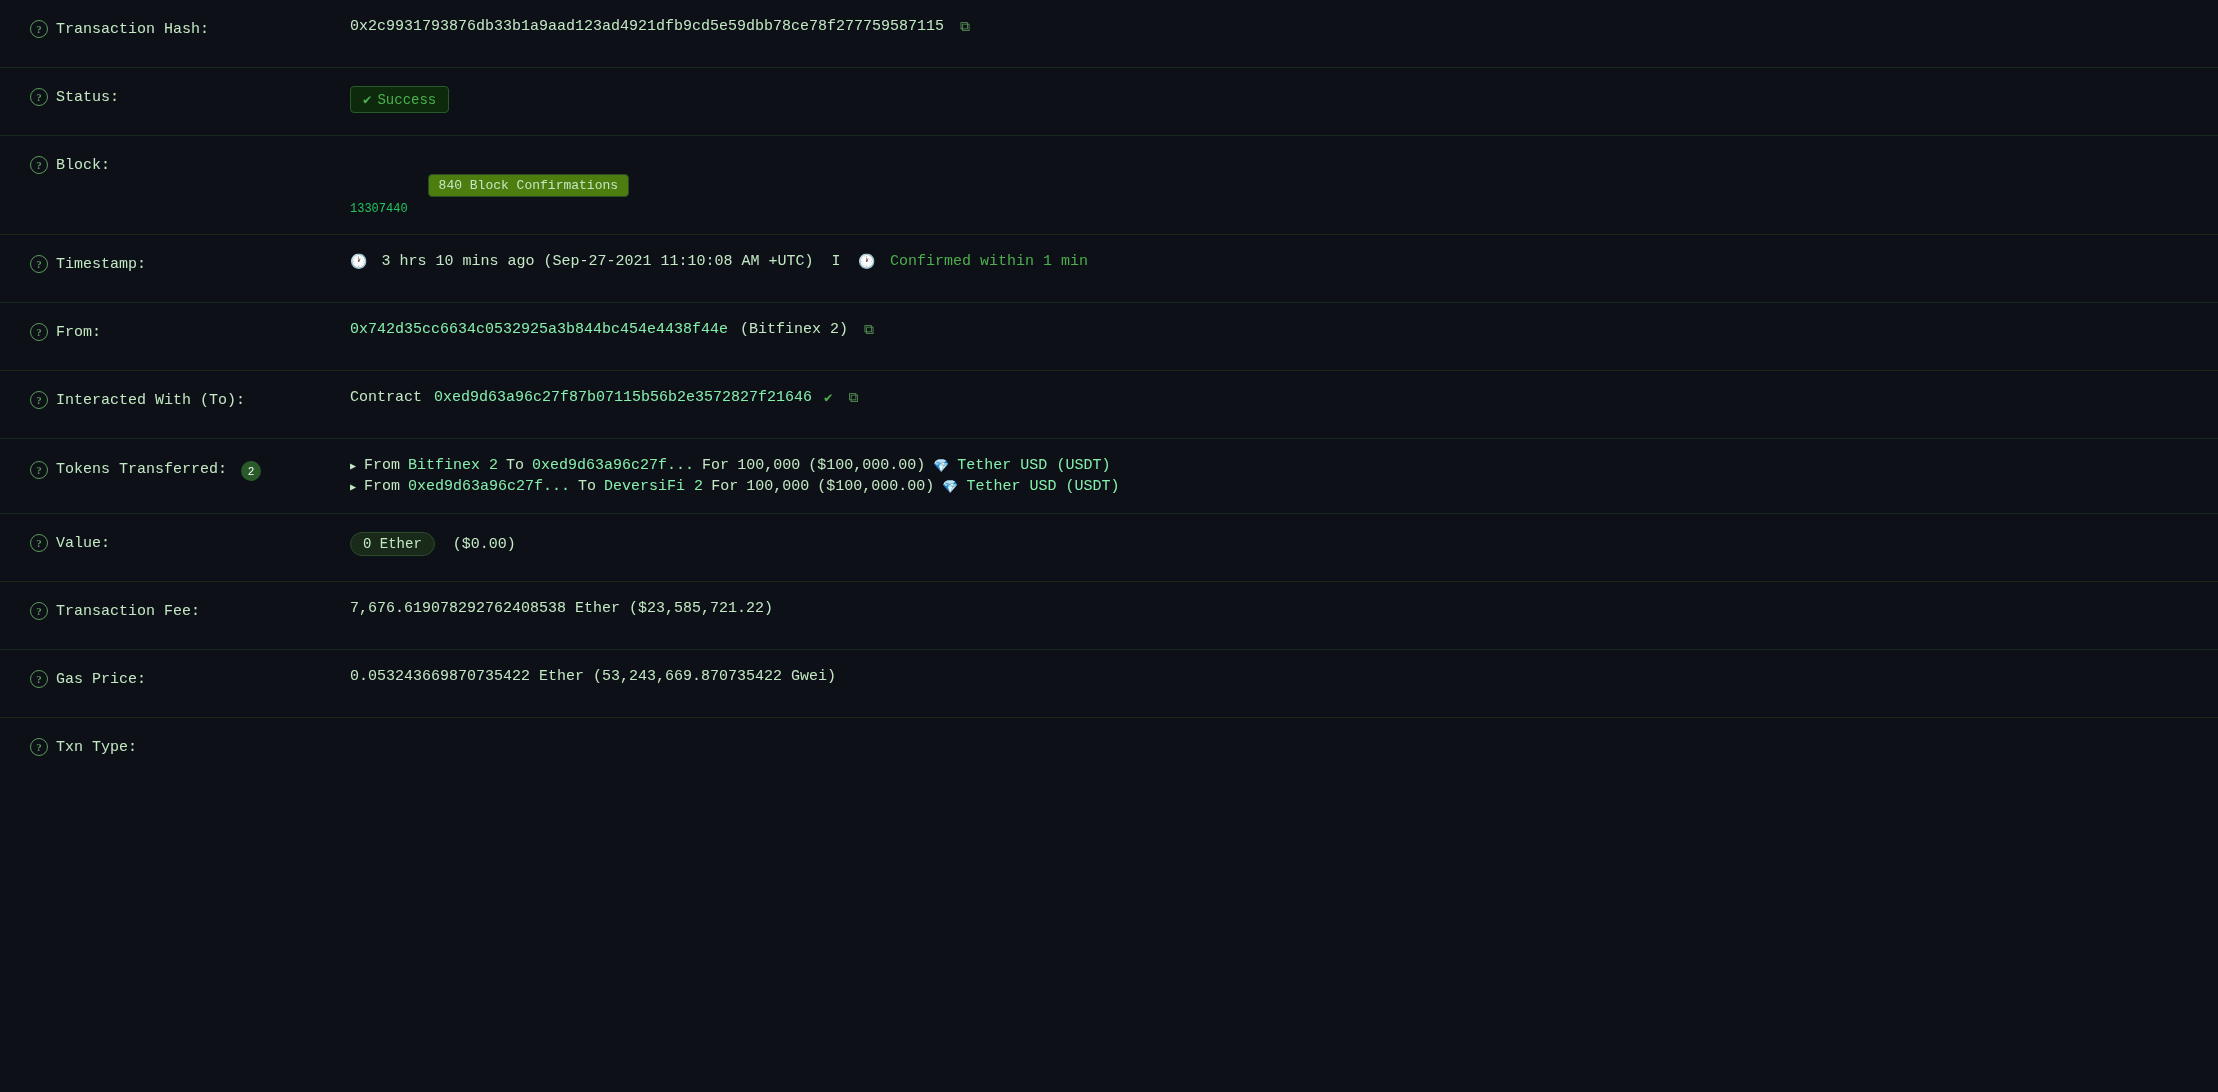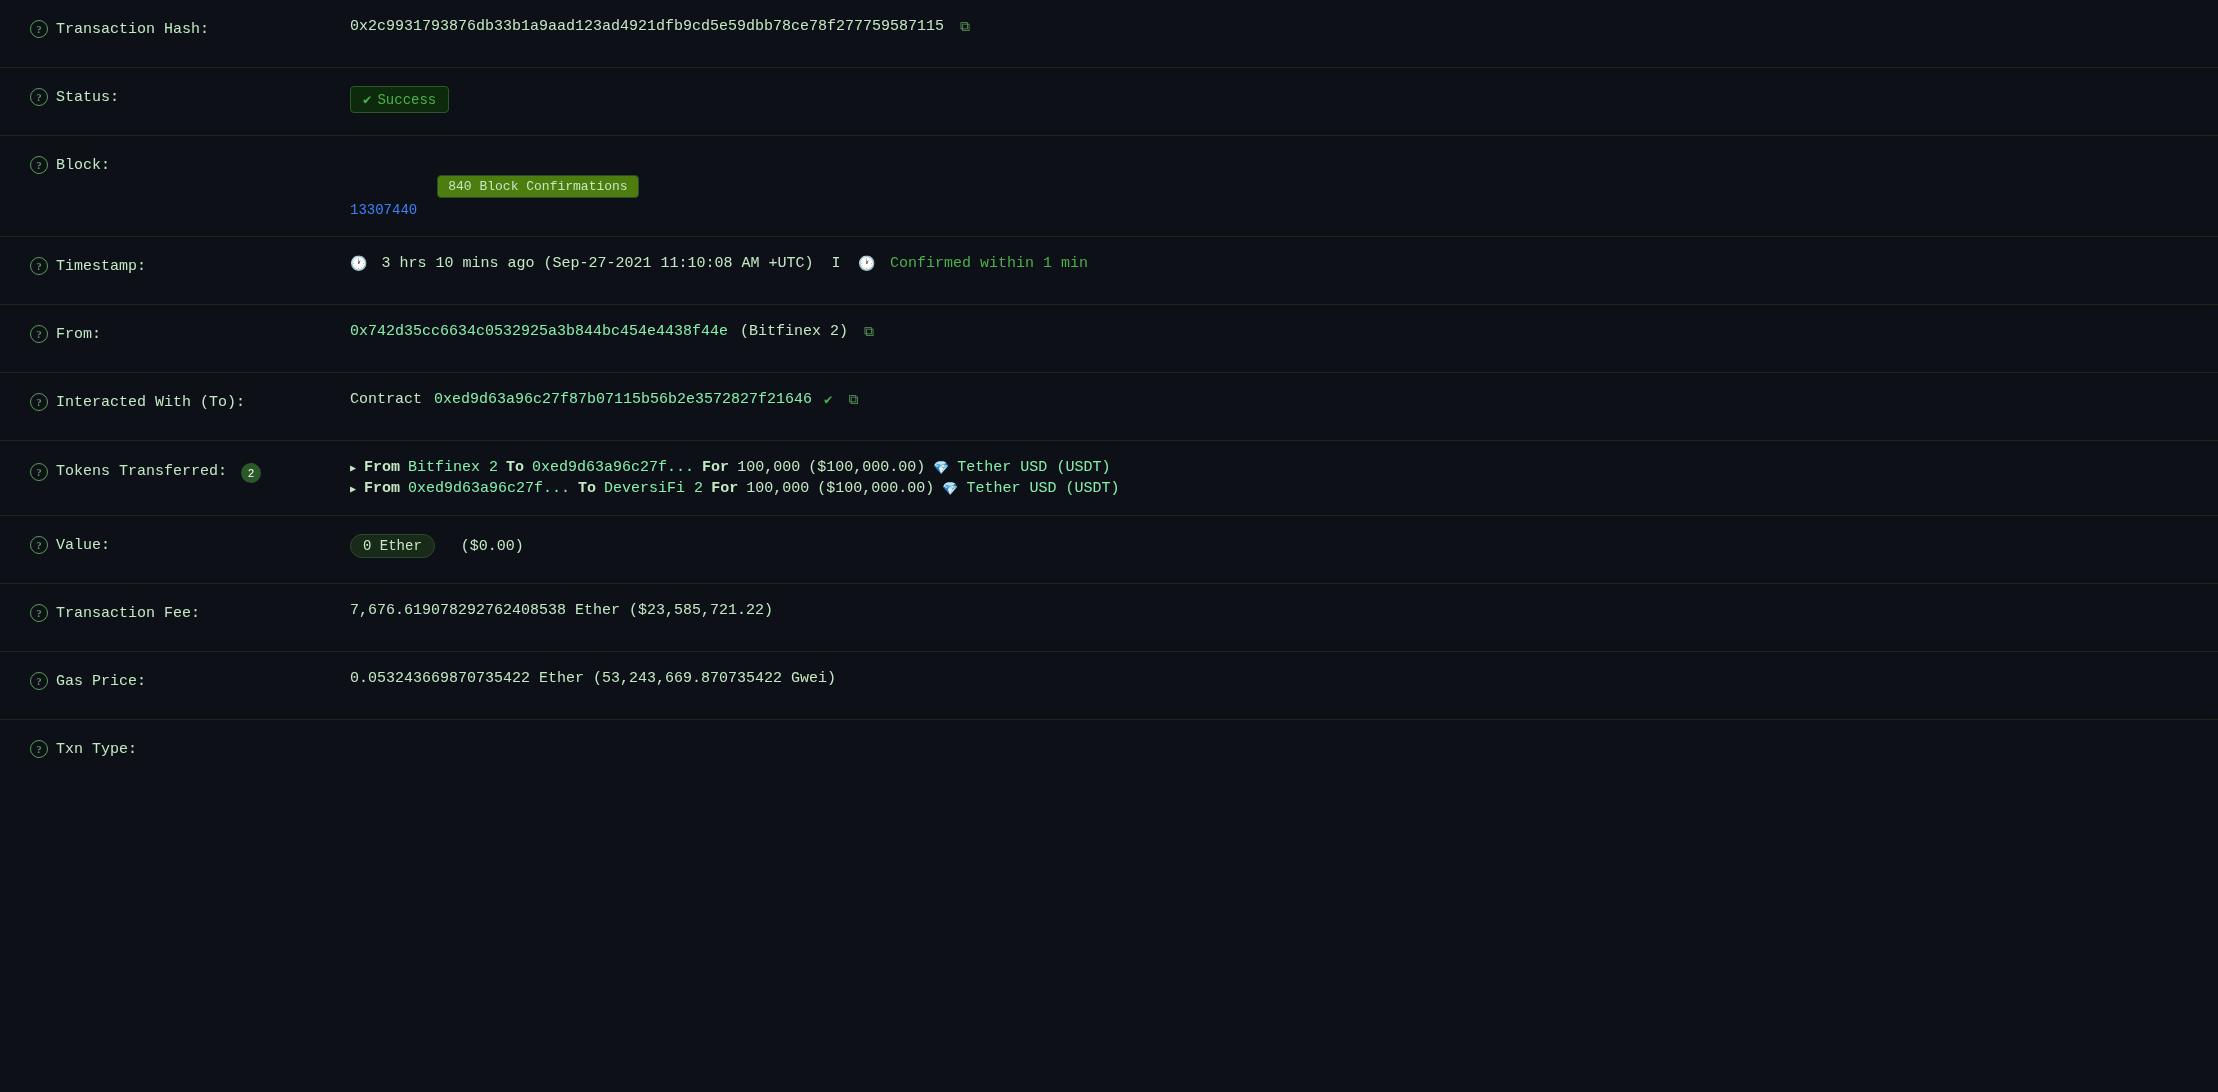--- a/index.html
+++ b/index.html
@@ -87,22 +87,22 @@
       border-radius: 4px;
       padding: 4px 12px;
       color: #4daf4d;
       font-size: 14px;
     }
     .success-icon {
       color: #4daf4d;
       font-size: 14px;
     }
     .block-num {
-      color: #3b82f6;
-      font-size: 14px;
+      color: #22c55e;
+      font-size: 12px;
       margin-top: 48px;
     }
     .confirmations-badge {
       display: inline-flex;
       align-items: center;
       background: #4d7c0f;
       border: 1px solid #2a4a2a;
       border-radius: 4px;
       padding: 3px 10px;
       color: #c3e8c3;
@@ -148,33 +148,33 @@
       font-size: 15px;
     }
     .token-row:last-child {
       margin-bottom: 0;
     }
     .arrow-icon {
       color: #c3e8c3;
       font-size: 10px;
     }
     .bold-text {
-      font-weight: bold;
+      font-weight: normal;
       color: #c3e8c3;
     }
     .value-ether-badge {
       display: inline-flex;
       align-items: center;
       background: #1a2a1a;
       border: 1px solid #2a4a2a;
       border-radius: 12px;
       padding: 3px 12px;
       color: #c3e8c3;
       font-size: 14px;
-      margin-right: 14px;
+      margin-right: 6px;
     }
     .check-circle {
       color: #4daf4d;
       font-size: 14px;
     }
     .tether-icon {
       color: #4daf4d;
       font-size: 13px;
     }
     .label-col-tokens {

